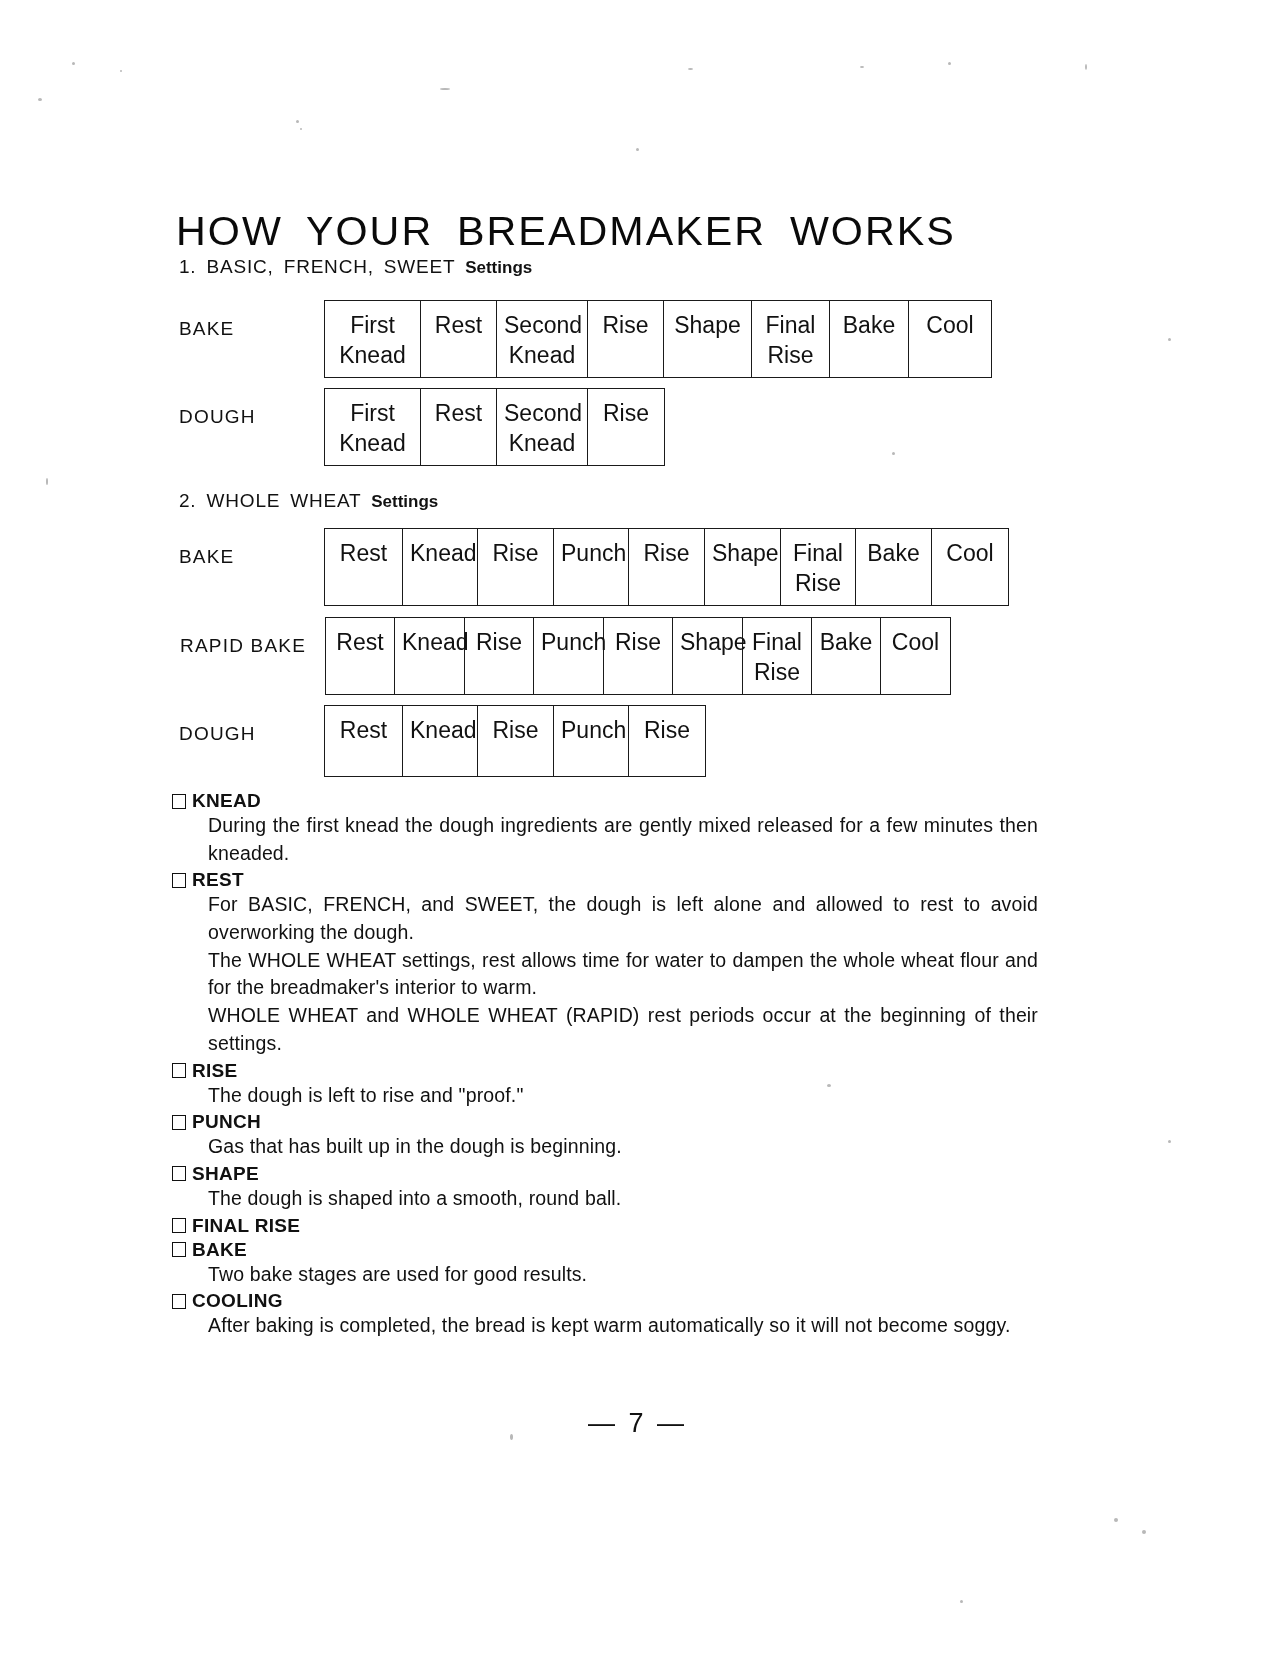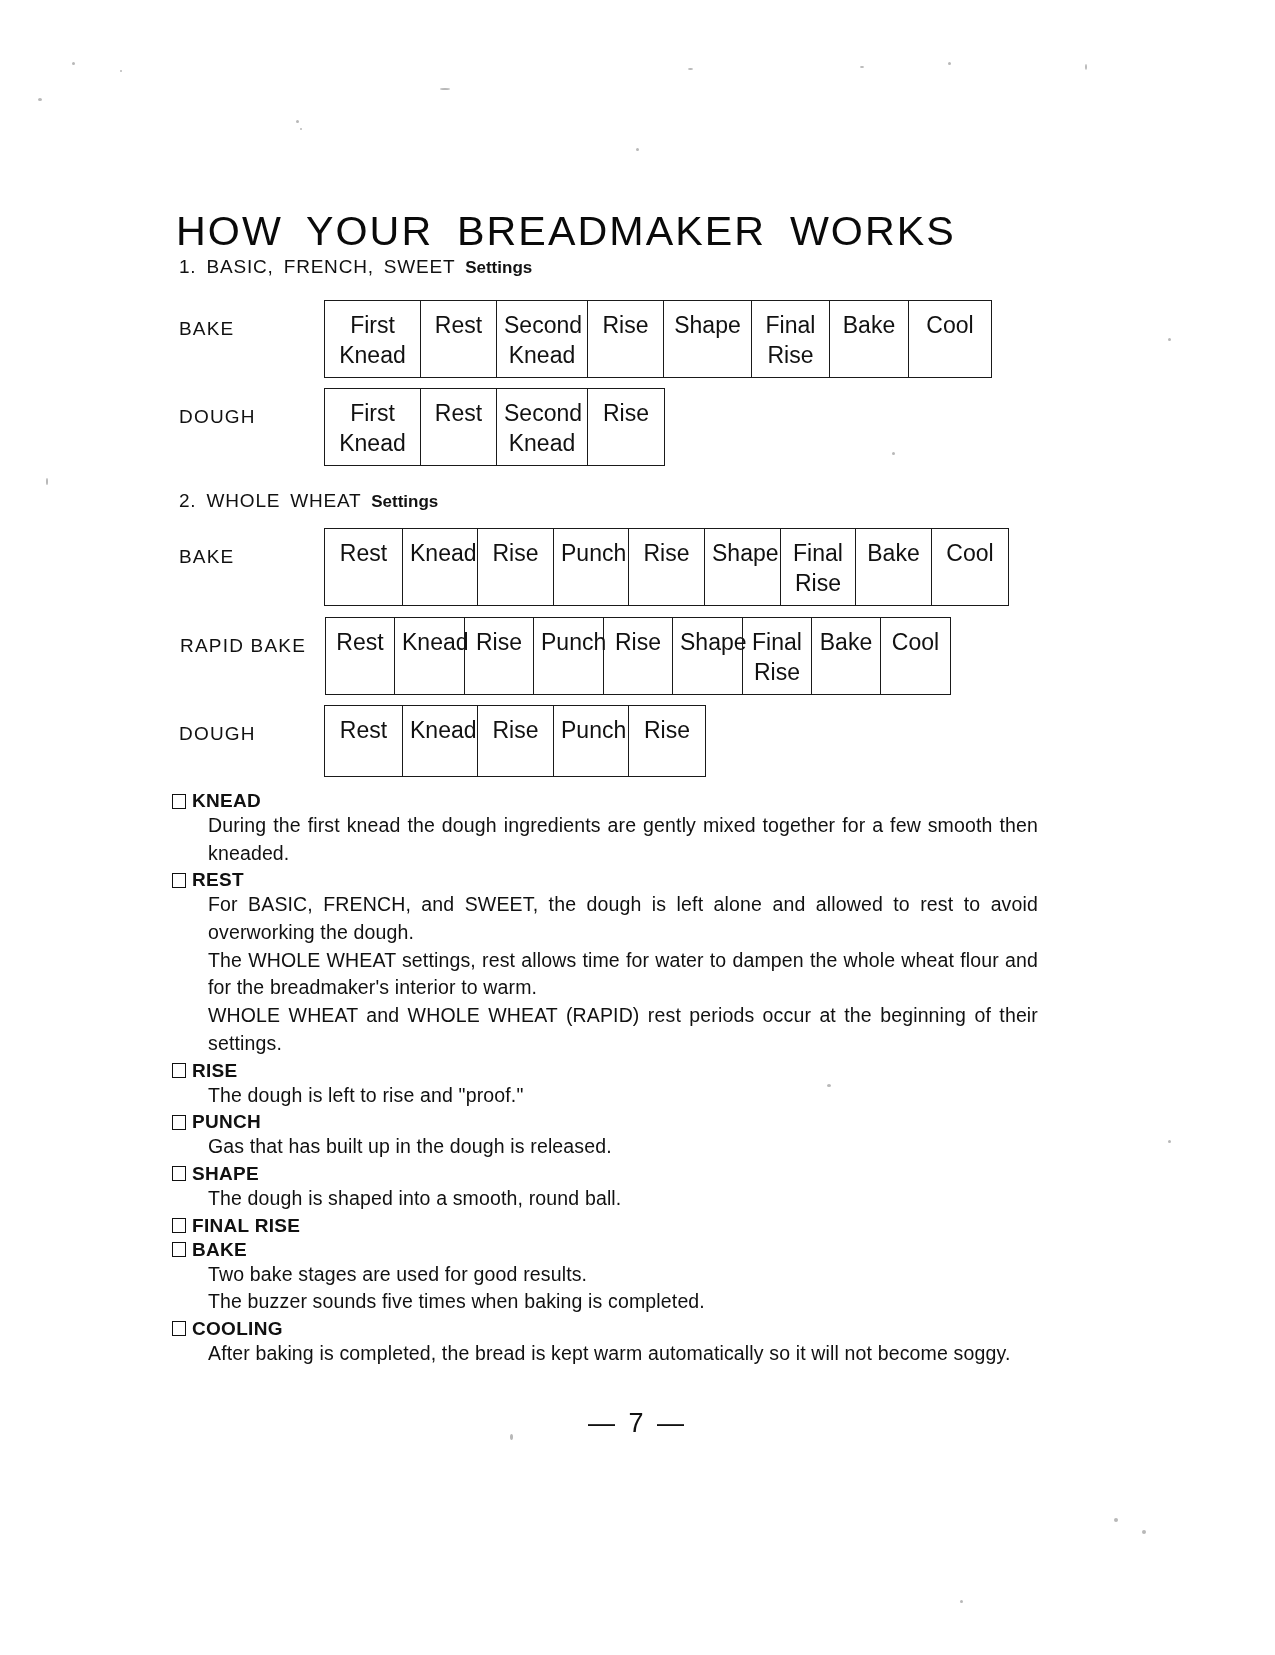--- a/index.html
+++ b/index.html
@@ -253,53 +253,52 @@
         <div class="flow-cell" style="width: 75px;"><span>Punch</span></div>
         <div class="flow-cell" style="width: 76px;"><span>Rise</span></div>
       </div>
   </div>
 
   <div class="defs" id="defs">
       <div class="def-term">
         <span class="checkbox"></span>
         <span>KNEAD</span>
       </div>
-      <div class="def-line">During the first knead the dough ingredients are gently mixed together for a few smooth then kneaded.</div>
+      <div class="def-line">During the first knead the dough ingredients are gently mixed released for a few minutes then kneaded.</div>
       <div class="def-term">
         <span class="checkbox"></span>
         <span>REST</span>
       </div>
       <div class="def-line">For BASIC, FRENCH, and SWEET, the dough is left alone and allowed to rest to avoid overworking the dough.</div>
       <div class="def-line">The WHOLE WHEAT settings, rest allows time for water to dampen the whole wheat flour and for the breadmaker's interior to warm.</div>
       <div class="def-line">WHOLE WHEAT and WHOLE WHEAT (RAPID) rest periods occur at the beginning of their settings.</div>
       <div class="def-term">
         <span class="checkbox"></span>
         <span>RISE</span>
       </div>
       <div class="def-line nojust">The dough is left to rise and "proof."</div>
       <div class="def-term">
         <span class="checkbox"></span>
         <span>PUNCH</span>
       </div>
-      <div class="def-line nojust">Gas that has built up in the dough is released.</div>
+      <div class="def-line nojust">Gas that has built up in the dough is beginning.</div>
       <div class="def-term">
         <span class="checkbox"></span>
         <span>SHAPE</span>
       </div>
       <div class="def-line nojust">The dough is shaped into a smooth, round ball.</div>
       <div class="def-term">
         <span class="checkbox"></span>
         <span>FINAL RISE</span>
       </div>
       <div class="def-term">
         <span class="checkbox"></span>
         <span>BAKE</span>
       </div>
       <div class="def-line nojust">Two bake stages are used for good results.</div>
-      <div class="def-line nojust">The buzzer sounds five times when baking is completed.</div>
       <div class="def-term">
         <span class="checkbox"></span>
         <span>COOLING</span>
       </div>
       <div class="def-line">After baking is completed, the bread is kept warm automatically so it will not become soggy.</div>
     </div>
 
   <div class="page-number">— 7 —</div>
 
 <div class="speck" style="left: 72px; top: 62px; width: 3px; height: 3px;"></div>

